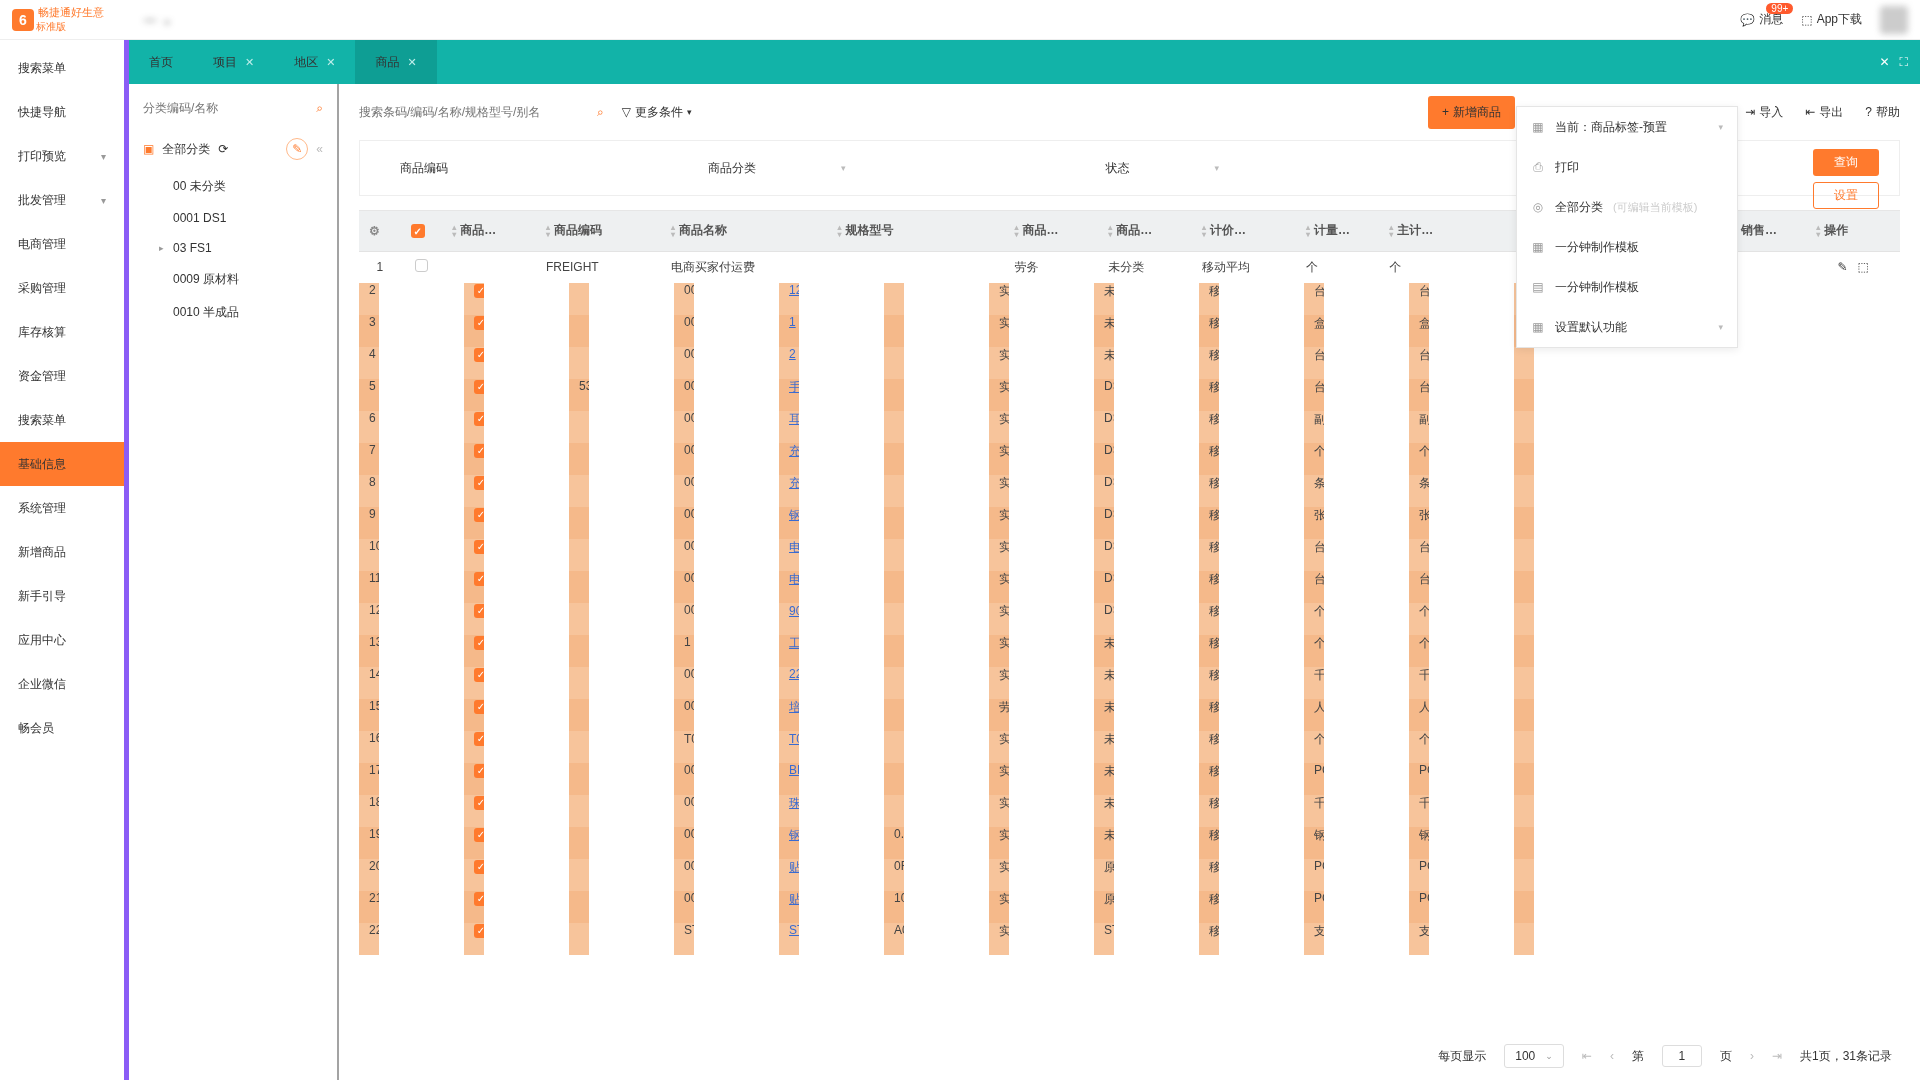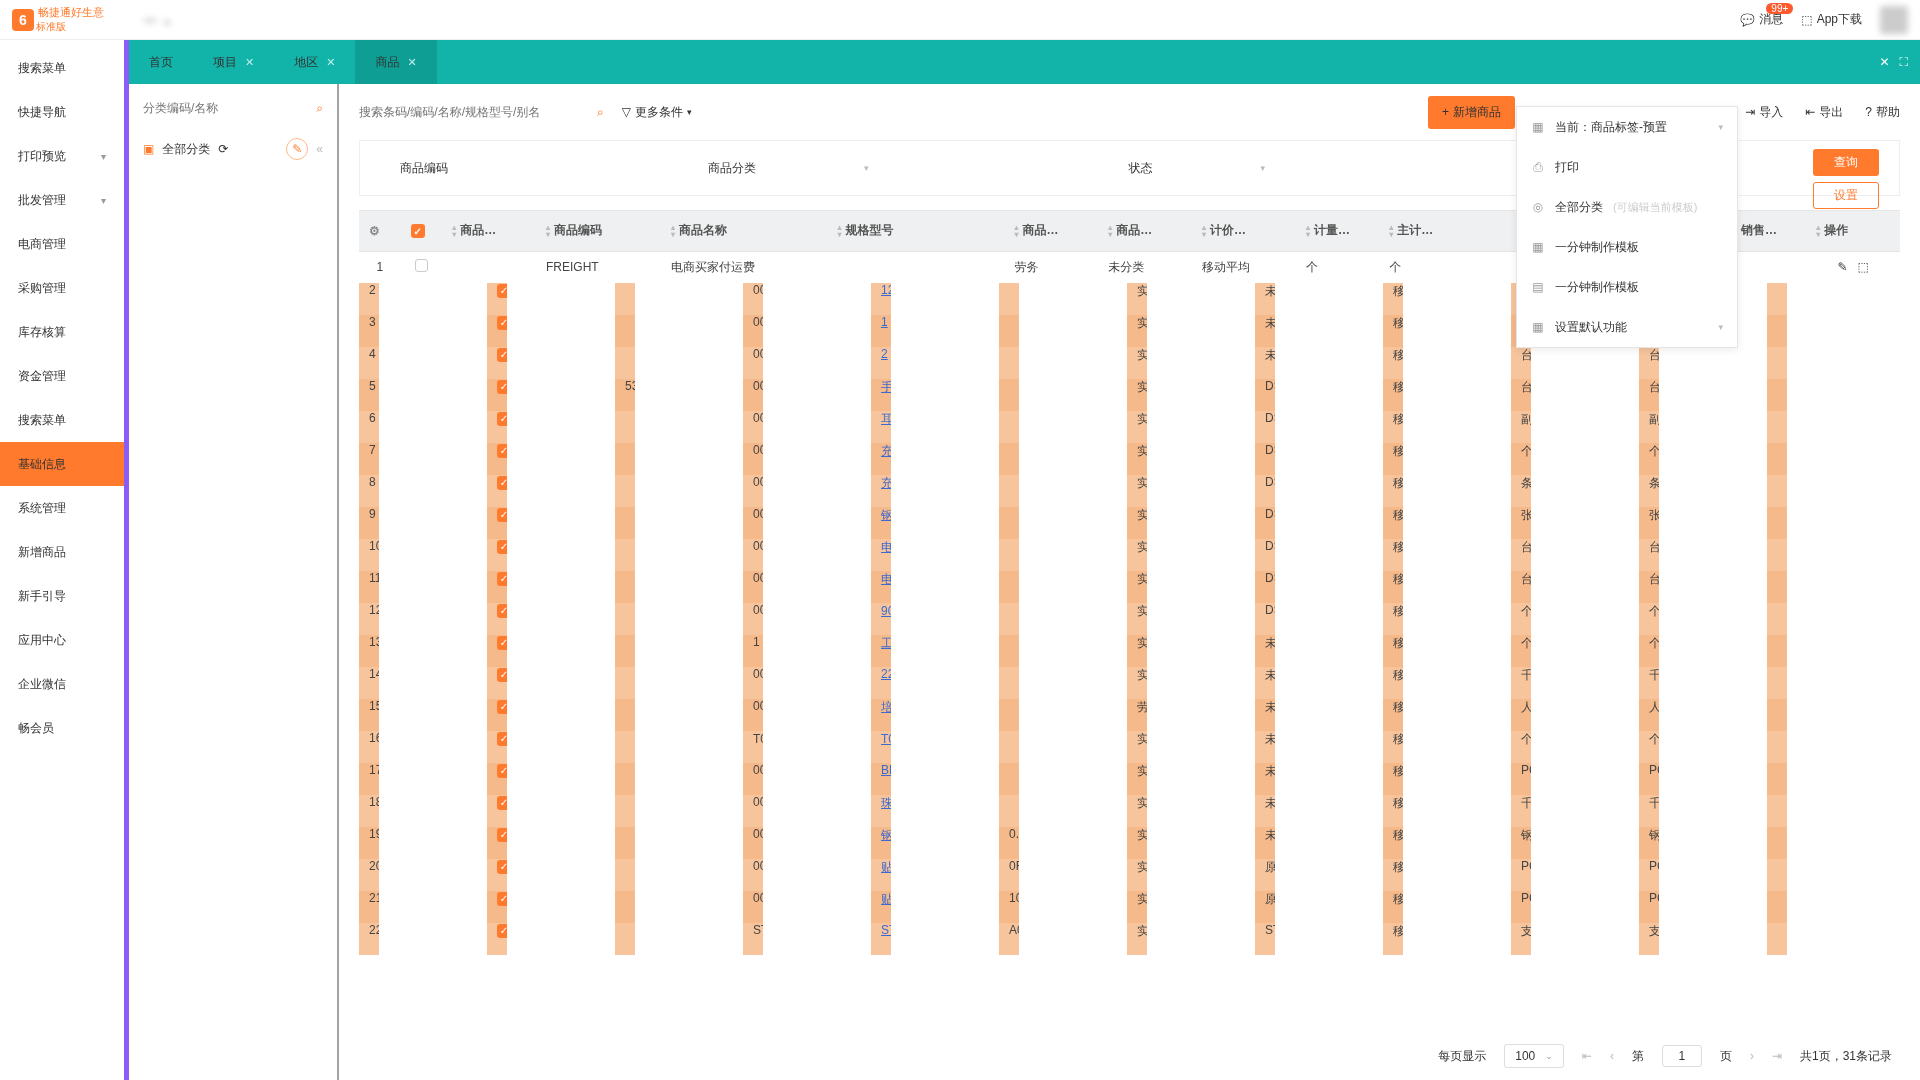--- a/index.html
+++ b/index.html
@@ -46,21 +46,21 @@
 
 .toolbar{height:56px;display:flex;align-items:center;padding:0 20px;gap:18px}
 .toolbar input{border:none;outline:none;width:220px;color:#999}
 .tb-ico{color:#ff7a2d}
 .tb-more{color:#ff7a2d;display:flex;align-items:center;gap:4px;cursor:pointer}
 .toolbar-r{margin-left:auto;display:flex;align-items:center;gap:22px;color:#666}
 .btn-primary{background:#ff7a2d;color:#fff;padding:8px 14px;border-radius:3px;cursor:pointer;display:flex;align-items:center;gap:4px}
 .tb-link{display:flex;align-items:center;gap:4px;cursor:pointer;color:#666}
 
 .filters{height:56px;border:1px solid #eee;margin:0 20px;display:flex;align-items:center;padding:0 40px;gap:260px;color:#666;position:relative}
-.sel{display:flex;align-items:center;gap:108px;color:#666}
+.sel{display:flex;align-items:center;gap:85px;color:#666}
 .sel .dd{color:#bbb;font-size:9px}
 .filters-r{position:absolute;right:20px;top:8px;display:flex;flex-direction:column;gap:6px}
 .btn-q{background:#ff7a2d;color:#fff;padding:5px 20px;border-radius:3px;cursor:pointer;text-align:center}
 .btn-s{border:1px solid #ff7a2d;color:#ff7a2d;padding:4px 20px;border-radius:3px;cursor:pointer;text-align:center}
 
 .dropdown{position:absolute;right:182px;top:22px;width:222px;background:#fff;border:1px solid #e5e5e5;box-shadow:0 2px 8px rgba(0,0,0,.08);z-index:20}
 .dd-row{height:40px;display:flex;align-items:center;padding:0 14px;gap:10px;color:#555;cursor:pointer}
 .dd-row .r{margin-left:auto;color:#bbb;font-size:9px}
 .dd-hint{color:#ccc;font-size:11px}
 .dd-ico{color:#999;width:14px;text-align:center}
@@ -201,20 +201,42 @@
           <input placeholder="分类编码/名称" style="">
           <span class="search-ico">⌕</span>
         </div>
         <div class="tree-head">
           <span style="color:#ff7a2d">▣</span>
           <span>全部分类</span>
           <span>⟳</span>
           <span class="edit">✎</span>
           <span class="collapse-ico">«</span>
         </div>
+        <div class="tree-list" id="tree-list">
+            <div class="tree-item">
+              <span class="tri"></span>
+              <span>00 未分类</span>
+            </div>
+            <div class="tree-item">
+              <span class="tri"></span>
+              <span>0001 DS1</span>
+            </div>
+            <div class="tree-item">
+              <span class="tri">▸</span>
+              <span>03 FS1</span>
+            </div>
+            <div class="tree-item">
+              <span class="tri"></span>
+              <span>0009 原材料</span>
+            </div>
+            <div class="tree-item">
+              <span class="tri"></span>
+              <span>0010 半成品</span>
+            </div>
+          </div>
       </div>
 
       <div class="content">
         <div class="toolbar">
           <input placeholder="搜索条码/编码/名称/规格型号/别名" style="">
           <span class="tb-ico">⌕</span>
           <span class="tb-more">
             <span>▽</span>
             <span>更多条件</span>
             <span style="font-size:9px">▾</span>

